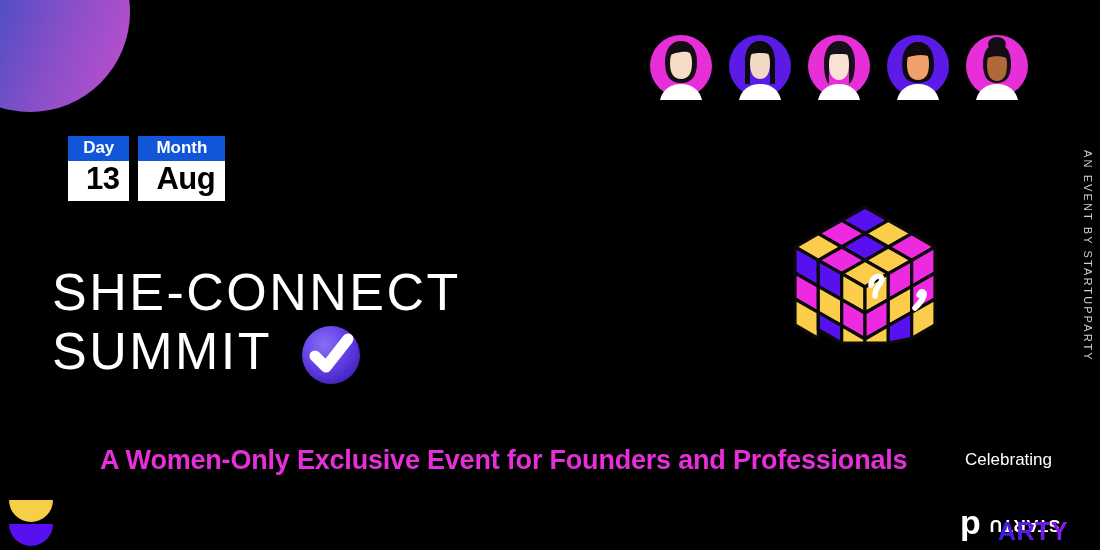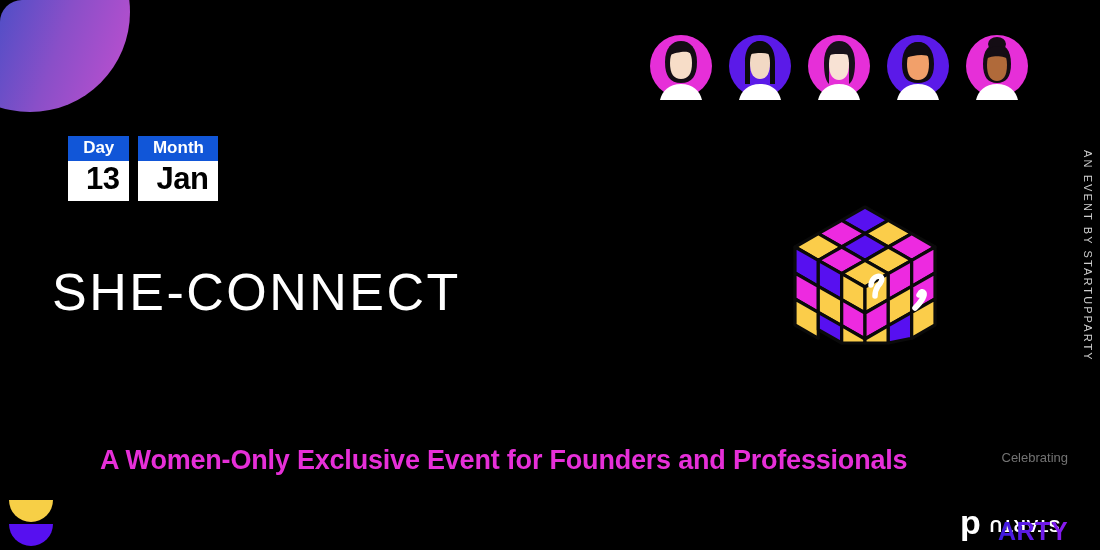--- a/index.html
+++ b/index.html
@@ -9,21 +9,20 @@
   }
   body {
     font-family: "Liberation Sans", sans-serif;
   }
   #poster {
     position: relative;
     width: 1100px;
     height: 550px;
     background: #000000;
     overflow: hidden;
-    border-radius: 22px;
   }
 
   
   .blob-circle {
     position: absolute;
     left: -70px;
     top: -88px;
     width: 200px;
     height: 200px;
     border-radius: 50%;
@@ -154,24 +153,24 @@
     font-size: 11px;
     letter-spacing: 2.1px;
     writing-mode: vertical-rl;
     text-orientation: mixed;
     white-space: nowrap;
   }
 
   
   .celebrating {
     position: absolute;
-    right: 32px;
+    right: 48px;
     top: 449px;
-    color: #737373;
-    font-size: 13px;
+    color: #ffffff;
+    font-size: 17px;
     line-height: 1.35;
     text-align: right;
     white-space: nowrap;
   }
   .brand-logo {
     position: absolute;
     right: 22px;
     top: 500px;
     width: 118px;
     height: 44px;
@@ -242,26 +241,42 @@
 
   </div>
 
   <div class="calendar">
     <div class="cal-card">
       <div class="cal-head">Day</div>
       <div class="cal-body">13</div>
     </div>
     <div class="cal-card">
       <div class="cal-head">Month</div>
-      <div class="cal-body">Jan</div>
+      <div class="cal-body">Aug</div>
     </div>
   </div>
 
   <div class="headline">
     <div>SHE-CONNECT</div>
+    <div class="headline-line2">
+      <span>SUMMIT</span>
+      <span class="check-badge">
+        <svg width="66" height="66" viewBox="0 0 66 66">
+          <defs>
+            <radialGradient id="sphereGrad" cx="38%" cy="32%" r="72%">
+              <stop offset="0%" stop-color="#8a6ef5"></stop>
+              <stop offset="55%" stop-color="#6340e8"></stop>
+              <stop offset="100%" stop-color="#4423bd"></stop>
+            </radialGradient>
+          </defs>
+          <circle cx="33" cy="34" r="29" fill="url(#sphereGrad)"></circle>
+          <path d="M17 35 L28 46 L50 18" fill="none" stroke="#ffffff" stroke-width="11" stroke-linecap="round" stroke-linejoin="round"></path>
+        </svg>
+      </span>
+    </div>
   </div>
 
   <div class="subtitle">A Women-Only Exclusive Event for Founders and Professionals</div>
 
   <div class="cube">
     <svg width="144" height="144" viewBox="0 0 144 144">
       <g stroke="#0a0a0a" stroke-width="3.2" stroke-linejoin="round">
 
         <polygon points="72,4 95.3,17.3 72,30.7 48.7,17.3" fill="#5710f0"></polygon>
         <polygon points="95.3,17.3 118.7,30.7 95.3,44 72,30.7" fill="#fbcd4a"></polygon>

